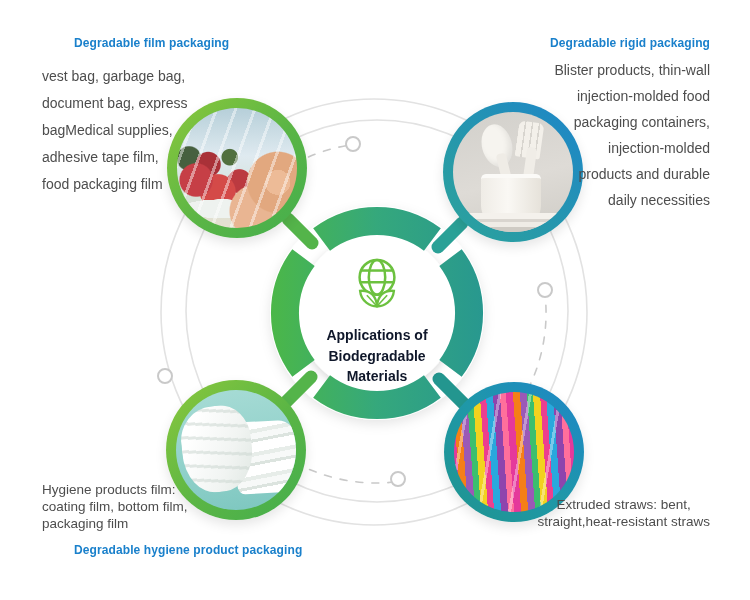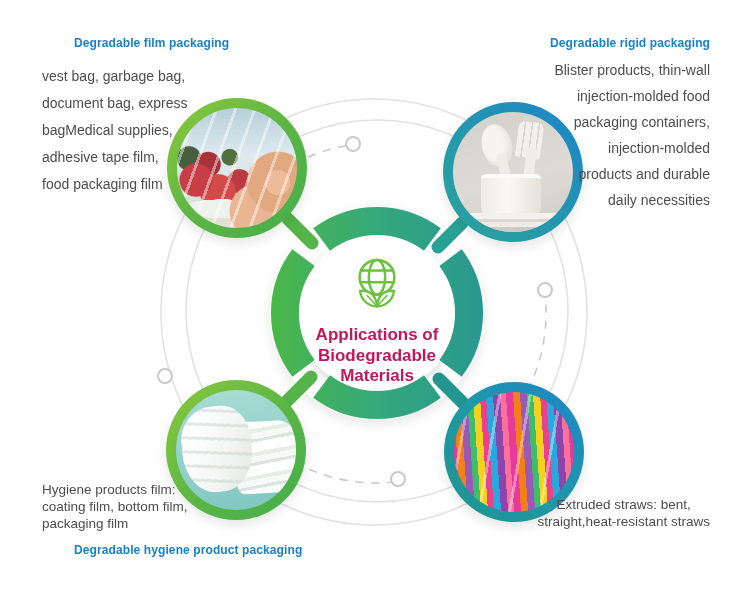--- a/index.html
+++ b/index.html
@@ -77,22 +77,22 @@
     border-radius:18% 30% 24% 12%;
     background:repeating-linear-gradient(172deg,#ffffff 0 10px,#e7ede9 10px 14px,#f7f9f8 14px 20px,#dce4df 20px 23px);}
   .photo-straws{
     background:
       repeating-linear-gradient(100deg, rgba(255,255,255,0) 0 14px, rgba(255,255,255,.38) 14px 17px, rgba(255,255,255,0) 17px 30px),
       repeating-linear-gradient(86deg, #e5399b 0 7px, #f57f17 7px 14px, #9b59b6 14px 21px, #3bbf6e 21px 27px, #f2d21f 27px 34px, #ec3f8f 34px 40px, #29a8dd 40px 47px, #8e44ad 47px 54px, #ff6f9c 54px 60px);
   }
 
   
   .center-label{position:absolute;left:287px;top:256px;width:180px;z-index:3;text-align:center;}
-  .center-title{margin-top:5px;font-size:17px;font-weight:bold;line-height:20.5px;
-    color:#be185d;white-space:pre-line;}
+  .center-title{margin-top:5px;font-size:14px;font-weight:bold;line-height:20.5px;
+    color:#0f172a;white-space:pre-line;}
 </style>
 </head>
 <body>
 
 <div class="canvas">
 
   <svg class="bg" width="750" height="600" viewBox="0 0 750 600">
     <defs>
       <linearGradient id="ringGrad" gradientUnits="userSpaceOnUse" x1="271" y1="313" x2="483" y2="313">
         <stop offset="0" stop-color="#4bb748"></stop>

